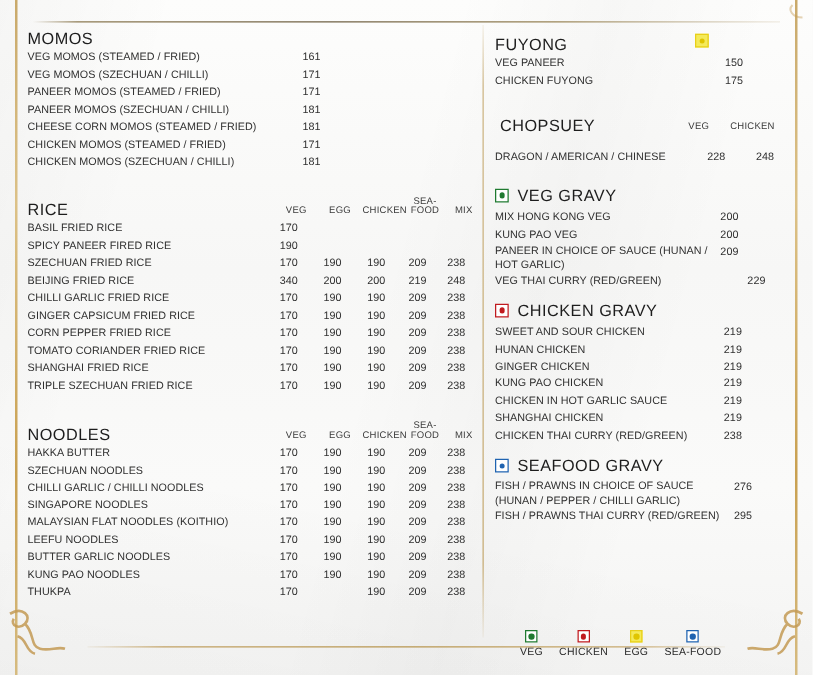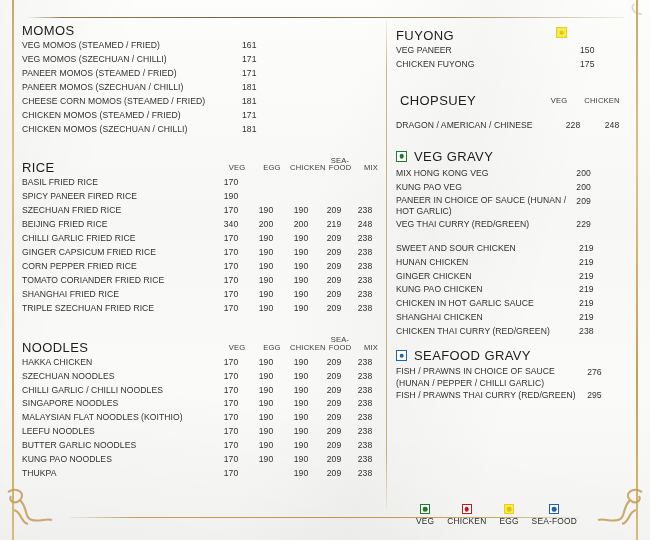--- a/index.html
+++ b/index.html
@@ -275,21 +275,21 @@
       <colgroup>
           <col>
           <col class="c-veg">
           <col class="c-egg">
           <col class="c-chk">
           <col class="c-sea">
           <col class="c-mix">
         </colgroup>
       <tbody id="tb-noodles">
           <tr>
-            <td class="nm">HAKKA CHICKEN</td>
+            <td class="nm">HAKKA BUTTER</td>
             <td class="pr">170</td>
             <td class="pr">190</td>
             <td class="pr">190</td>
             <td class="pr">209</td>
             <td class="pr">238</td>
           </tr>
           <tr>
             <td class="nm">SZECHUAN NOODLES</td>
             <td class="pr">170</td>
             <td class="pr">190</td>
@@ -420,27 +420,31 @@
           <tr>
             <td class="nm" style="width:150px;">KUNG PAO VEG</td>
             <td class="pr" style="text-align:left;">200</td>
           </tr>
           <tr>
             <td class="nm wrap" style="width:150px;">PANEER IN CHOICE OF SAUCE (HUNAN  / HOT GARLIC)</td>
             <td class="pr" style="text-align:left;">209</td>
           </tr>
           <tr>
             <td class="nm" style="width:150px;">VEG THAI CURRY (RED/GREEN)</td>
-            <td class="pr" style="text-align:left;">229</td>
+            <td class="pr" style="text-align:center;">229</td>
           </tr>
         </tbody>
     </table>
   </div>
 
   <div class="section" style="margin-top:10px;">
+    <div class="sec-head">
+      <span class="marker chicken" style="width:11px;height:11px;"></span>
+      <h2 class="sec-title big">CHICKEN GRAVY</h2>
+    </div>
     <table class="items sub" style="margin-top:4px;">
       <colgroup>
           <col>
           <col style="width:48px">
         </colgroup>
       <tbody id="tb-chicken-gravy">
           <tr>
             <td class="nm" style="width:160px;">SWEET AND SOUR CHICKEN</td>
             <td class="pr" style="text-align:left;">219</td>
           </tr>

